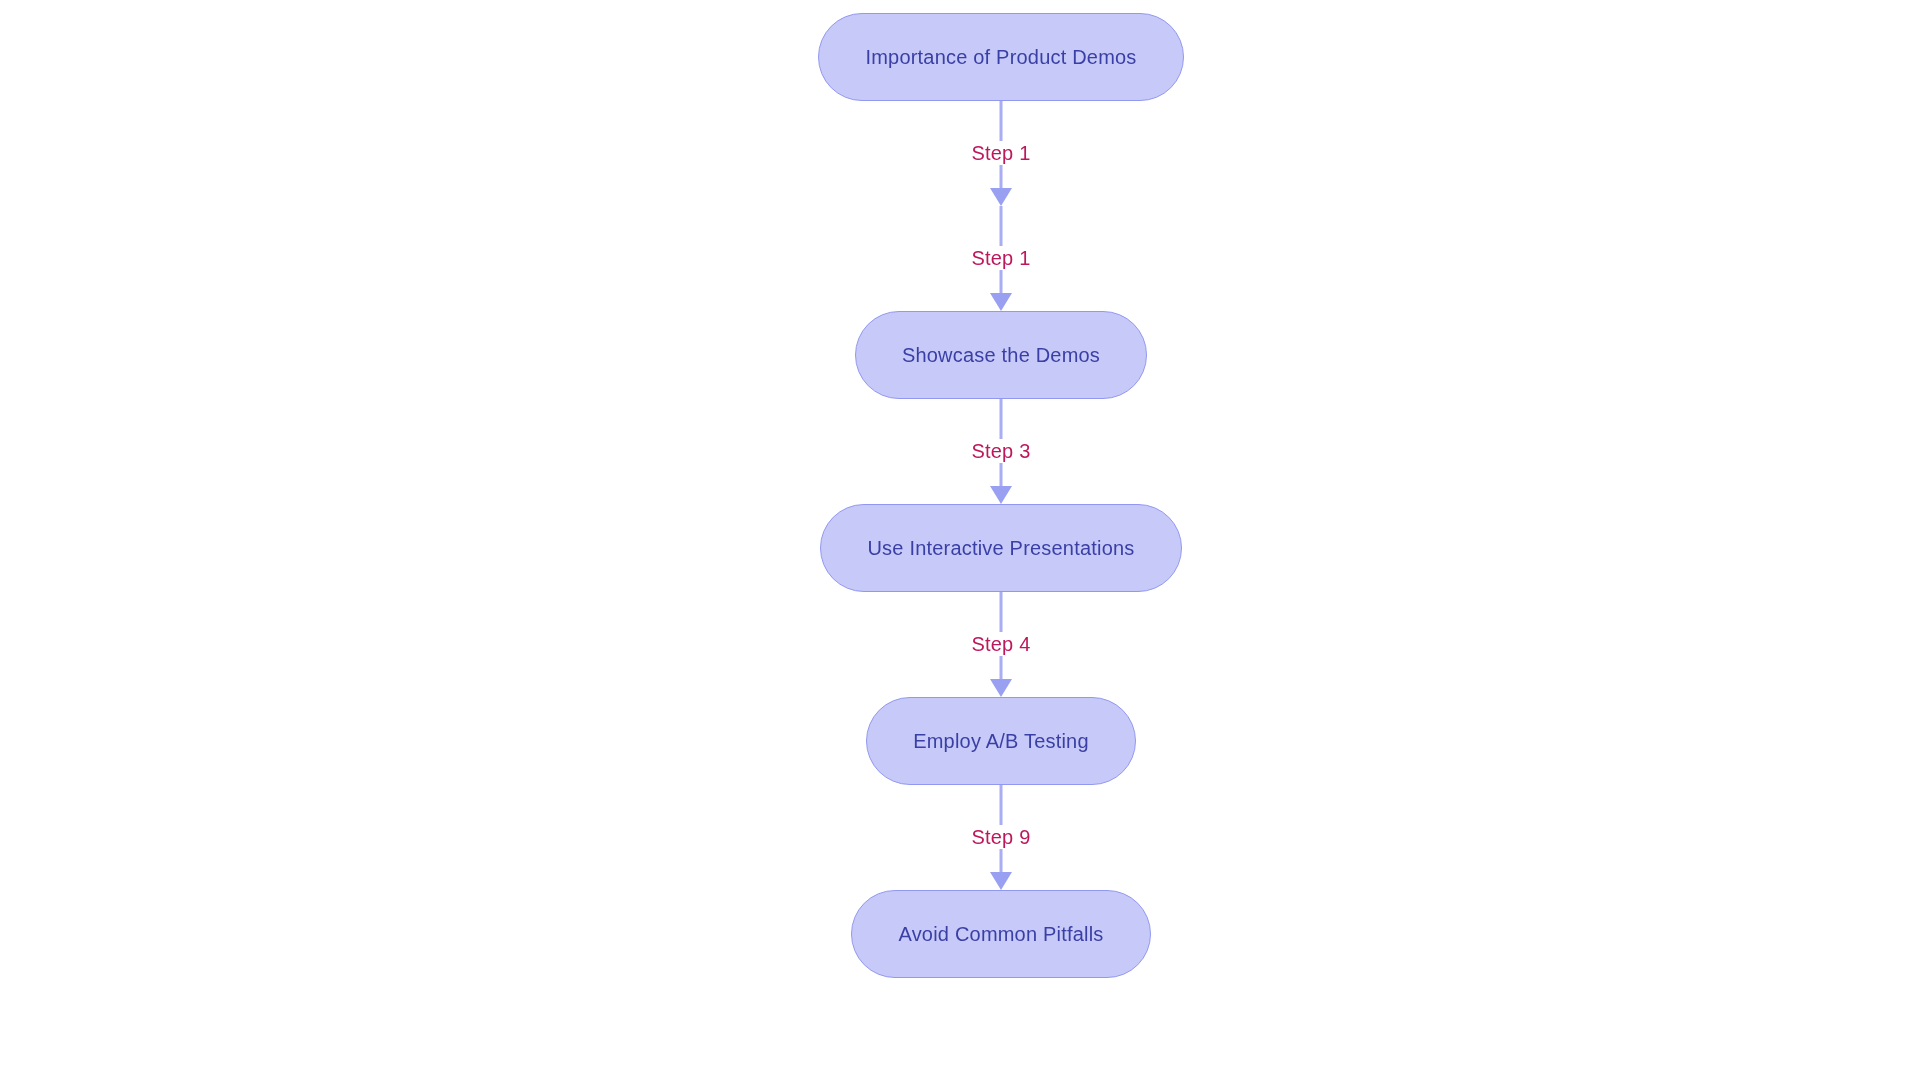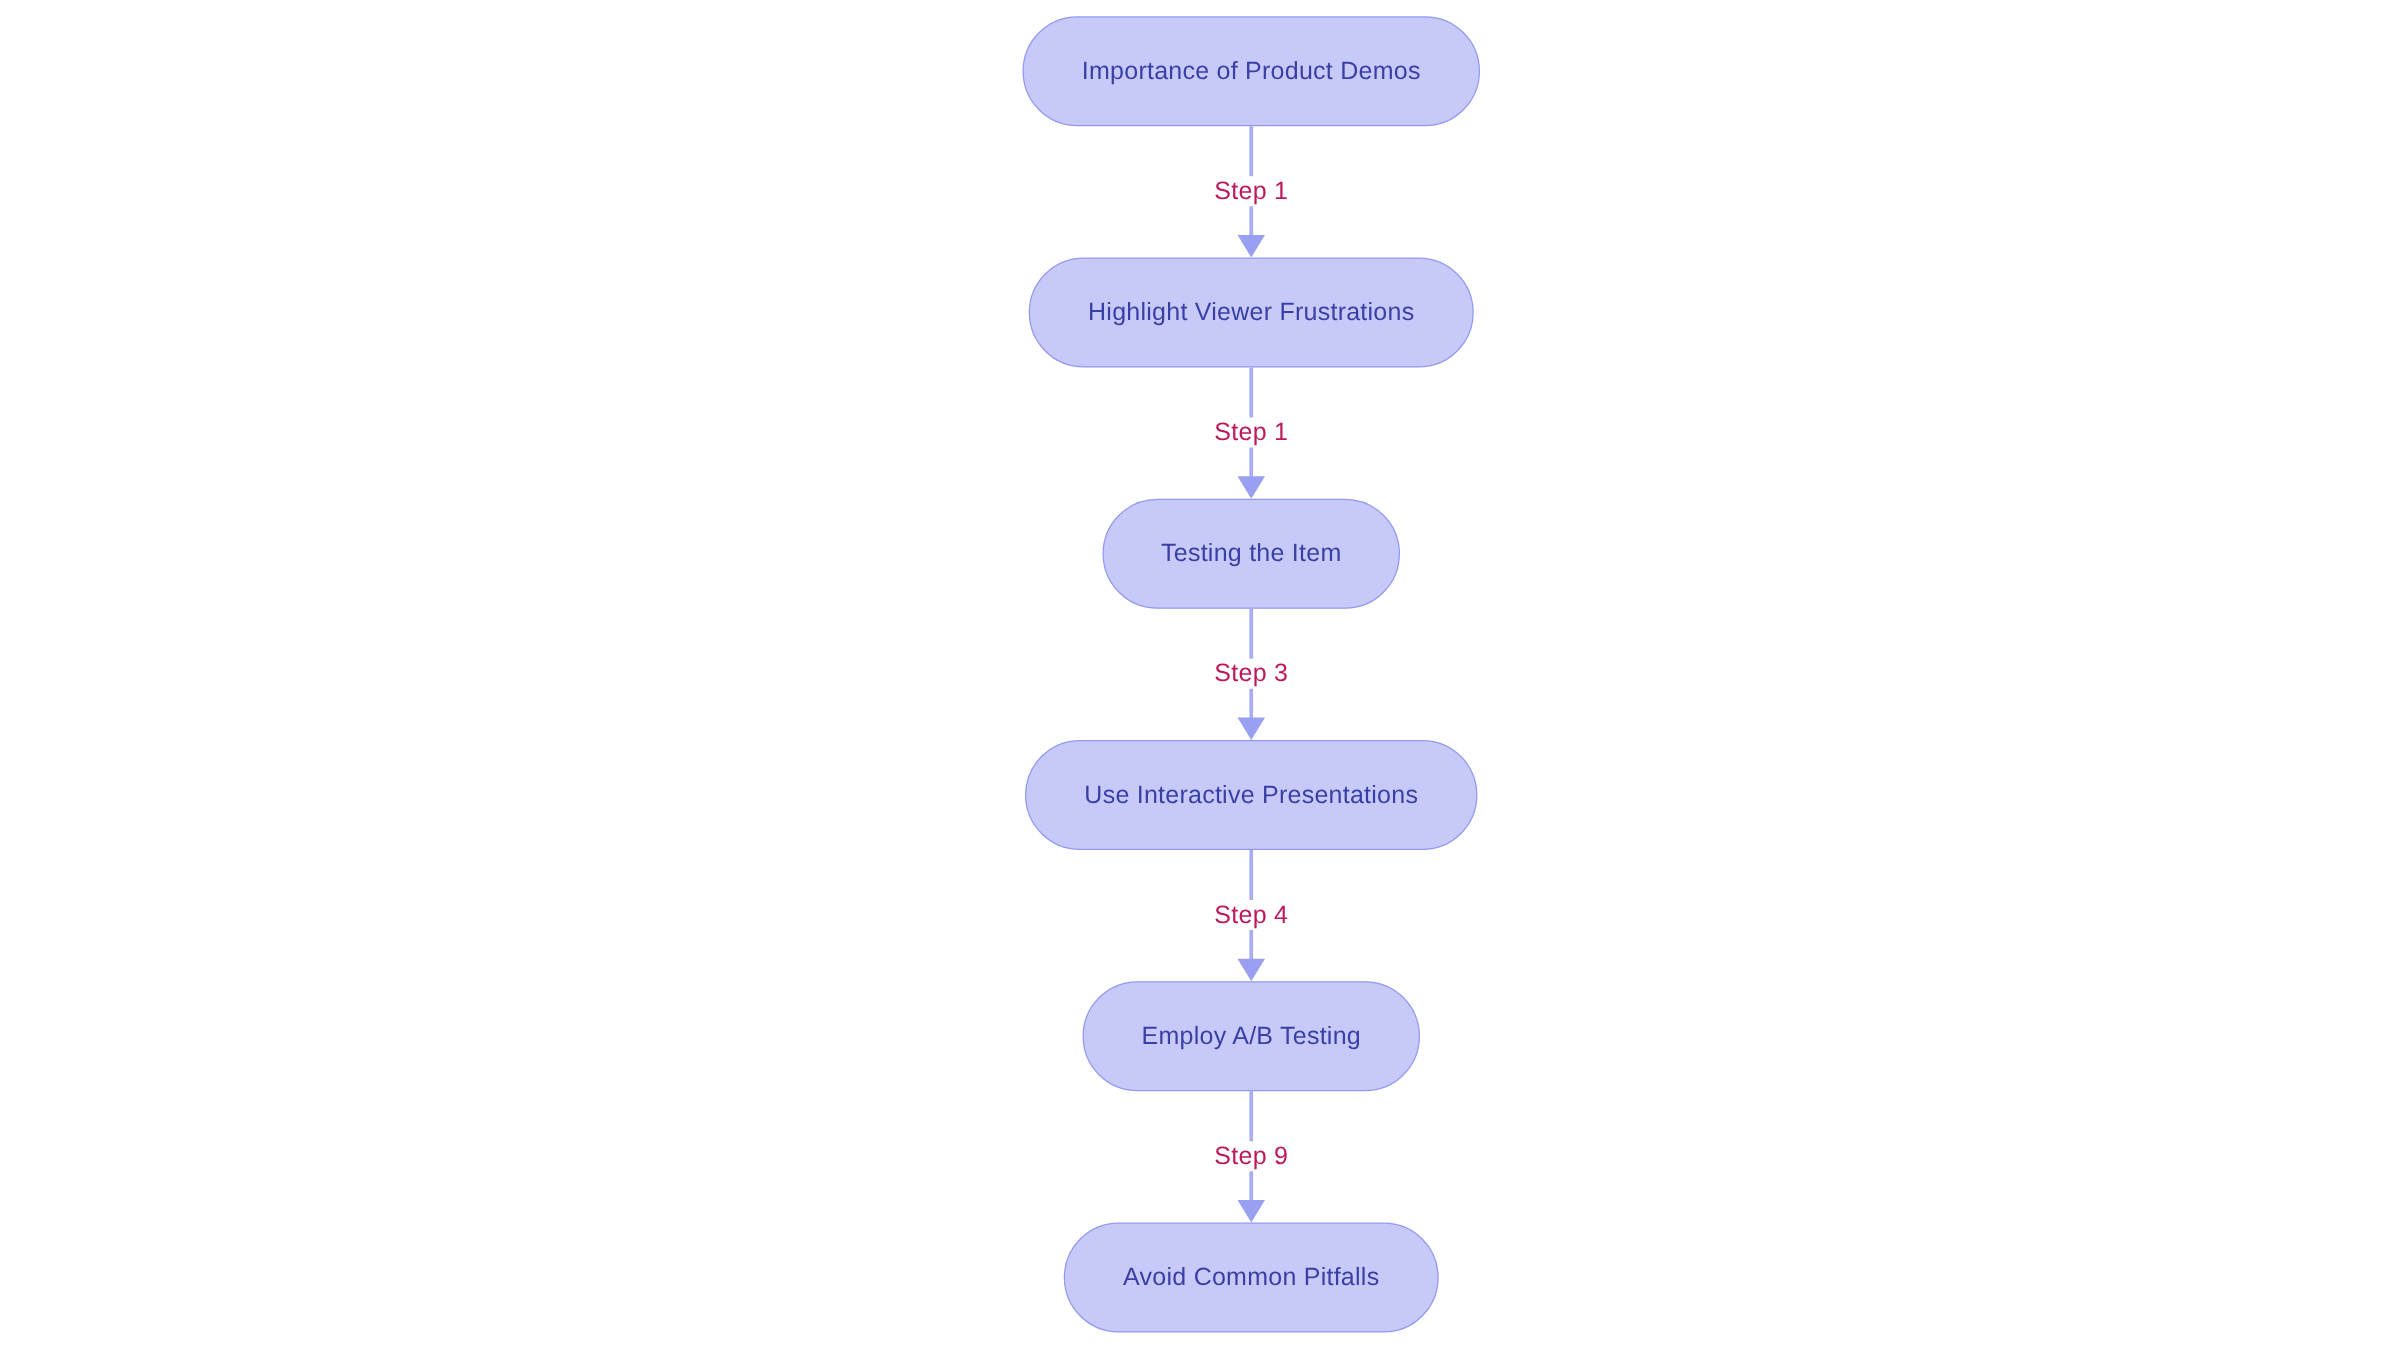--- a/index.html
+++ b/index.html
@@ -93,32 +93,29 @@
     <div class="flow-node">
       <span>Importance of Product Demos</span>
     </div>
 
     <div class="connector">
       <div class="line"></div>
       <div class="arrowhead"></div>
       <div class="edge-label">Step 1</div>
     </div>
 
-    <div class="flow-node">
-      <span>Highlight Viewer Frustrations</span>
-    </div>
 
     <div class="connector">
       <div class="line"></div>
       <div class="arrowhead"></div>
       <div class="edge-label">Step 1</div>
     </div>
 
     <div class="flow-node">
-      <span>Testing the Item</span>
+      <span>Showcase the Demos</span>
     </div>
 
     <div class="connector">
       <div class="line"></div>
       <div class="arrowhead"></div>
       <div class="edge-label">Step 3</div>
     </div>
 
     <div class="flow-node">
       <span>Use Interactive Presentations</span>

